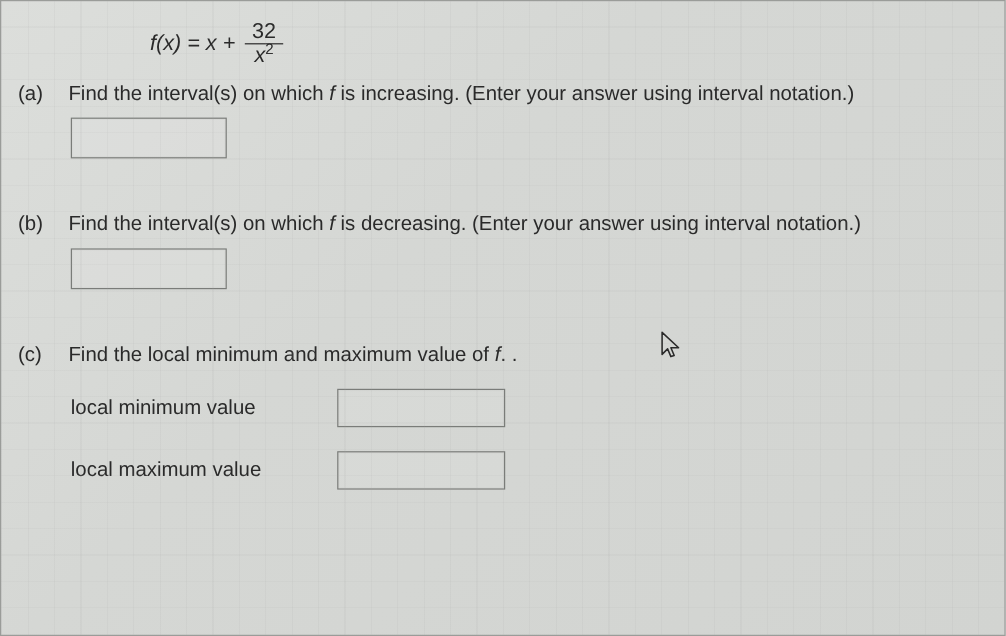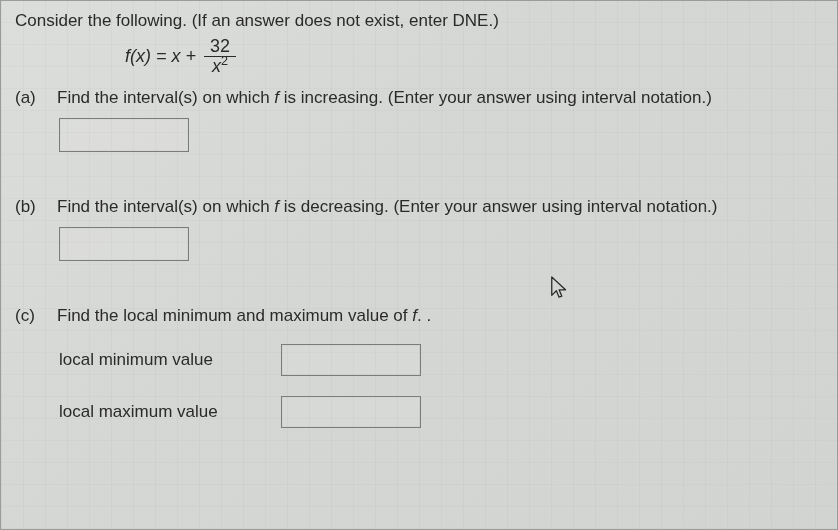--- a/index.html
+++ b/index.html
@@ -91,21 +91,20 @@
     height: 26px;
     pointer-events: none;
     color: #2a2a2a;
   }
 </style>
 </head>
 <body>
 
 <div class="paper">
 
-  <p class="line intro">Consider the following. (If an answer does not exist, enter DNE.)</p>
 
   <div class="eq-wrap">
     <span>
       <span class="f">f</span><span>(</span><span class="x">x</span><span>)</span><span> = </span><span class="x">x</span><span> + </span>
     </span>
     <span class="frac">
       <span class="num">32</span>
       <span class="bar"></span>
       <span class="den">
         <span class="x">x</span><sup>2</sup>

